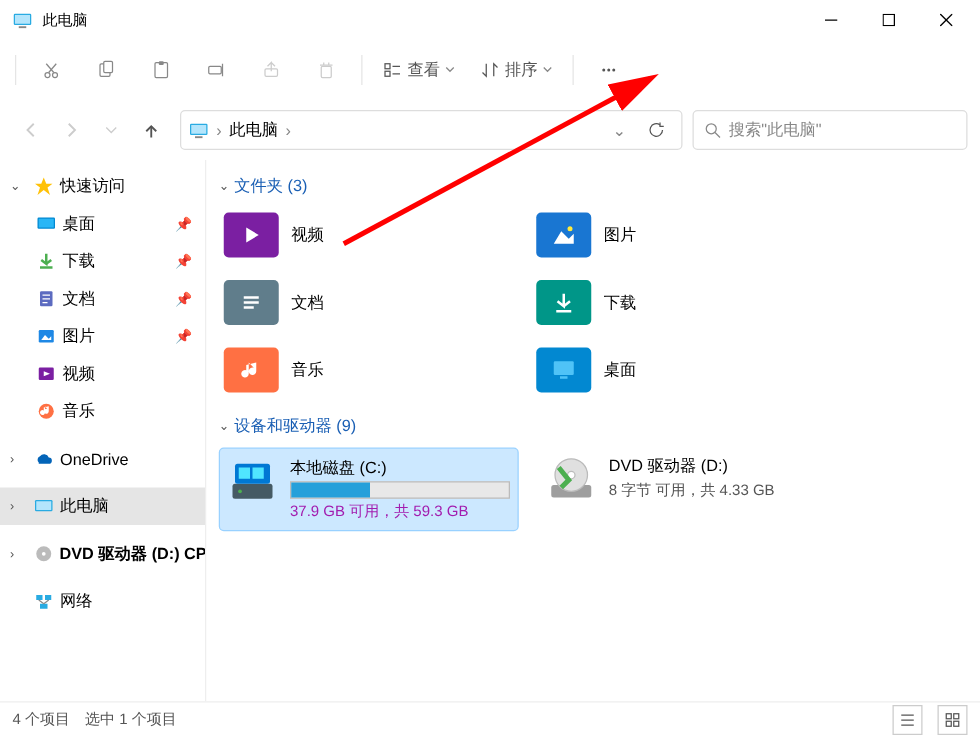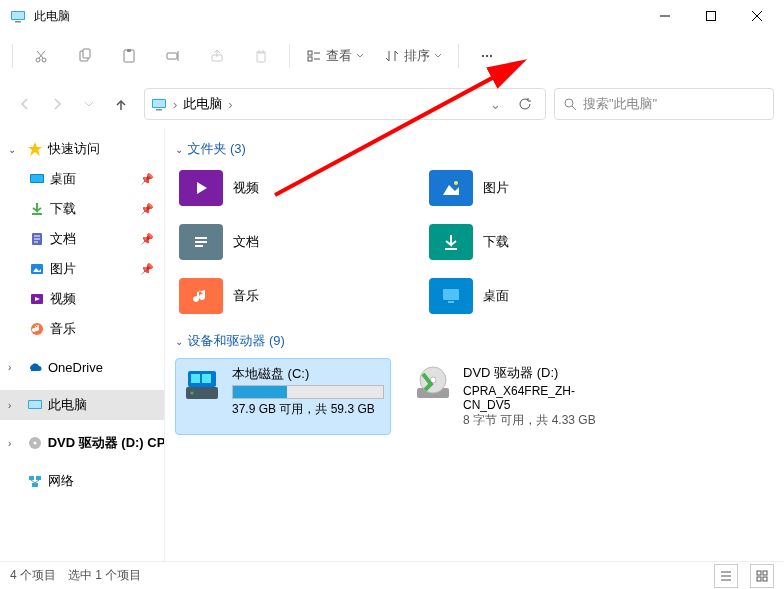--- a/index.html
+++ b/index.html
@@ -29,21 +29,21 @@
 .chev { width:14px; color:#555; font-size:10px; }
 .ticon { width:18px; height:18px; display:flex; align-items:center; justify-content:center; }
 .content { flex:1; padding: 6px 10px; overflow:auto; }
 .group-header { display:flex; align-items:center; gap:4px; color:#1a5fb4; font-size:13px; margin: 6px 0 8px 0; }
 .group-header .ghc { font-size:10px; color:#555; }
 .folders { display:flex; flex-wrap:wrap; gap: 10px 20px; margin-bottom: 14px; }
 .folder { width: 230px; display:flex; align-items:center; gap:10px; padding: 4px; }
 .ficon { width:44px; height:36px; border-radius:4px; display:flex; align-items:center; justify-content:center; position:relative; }
 .fname { font-size:13px; }
 .drives { display:flex; gap: 16px; }
-.drive { width: 216px; display:flex; gap:10px; padding:6px; border-radius:4px; }
+.drive { width: 240px; display:flex; gap:10px; padding:6px; border-radius:4px; }
 .drive.selected { background:#cce8ff; border:1px solid #99d1ff; }
 .dicon { width:40px; height:40px; display:flex; align-items:center; justify-content:center; }
 .dinfo { flex:1; font-size:12px; }
 .dinfo .dname { font-size:13px; margin-bottom:2px; }
 .dbar { height:14px; background:#e8e8e8; border:1px solid #bbb; margin:2px 0; position:relative; }
 .dbar .fill { position:absolute; left:0; top:0; bottom:0; background:#26a0da; }
 .statusbar { height:28px; border-top:1px solid #eee; display:flex; align-items:center; padding: 0 10px; font-size:12px; color:#555; gap:12px; }
 .statusbar .spacer { flex:1; }
 .viewbtn { width:24px; height:24px; border:1px solid #ccc; display:flex; align-items:center; justify-content:center; font-size:11px; }
 .arrow-annotation { position:absolute; left: 265px; top: 55px; pointer-events:none; }
@@ -405,35 +405,34 @@
               <rect x="6" y="6" width="28" height="16" rx="2" fill="#0078d4"></rect>
               <rect x="9" y="9" width="9" height="9" fill="#50e6ff"></rect>
               <rect x="20" y="9" width="9" height="9" fill="#50e6ff"></rect>
             </svg>
         </div>
         <div class="dinfo">
           <div class="dname">本地磁盘 (C:)</div>
           <div class="dbar">
               <div class="fill" style="width:36%"></div>
             </div>
-          <div style="color:#000000">37.9 GB 可用，共 59.3 GB</div>
+          <div style="color:#a21caf">37.9 GB 可用，共 59.3 GB</div>
         </div>
       </div>
       <div class="drive">
         <div class="dicon">
           <svg width="40" height="40">
               <rect x="4" y="24" width="32" height="10" rx="2" fill="#9e9e9e"></rect>
               <circle cx="20" cy="16" r="13" fill="#e0e0e0" stroke="#bbb"></circle>
               <circle cx="20" cy="16" r="3" fill="#fff" stroke="#bbb"></circle>
               <polyline points="10,10 18,20 12,26" fill="none" stroke="#4caf50" stroke-width="4"></polyline>
             </svg>
         </div>
         <div class="dinfo">
           <div class="dname">DVD 驱动器 (D:)</div>
-          <div>CPRA_X64FRE_ZH-CN_DV5</div>
           <div style="color:#555">8 字节 可用，共 4.33 GB</div>
         </div>
       </div>
     </div>
   </div>
 </div>
 
 <div class="statusbar">
   <span>4 个项目</span>
   <span>选中 1 个项目</span>

